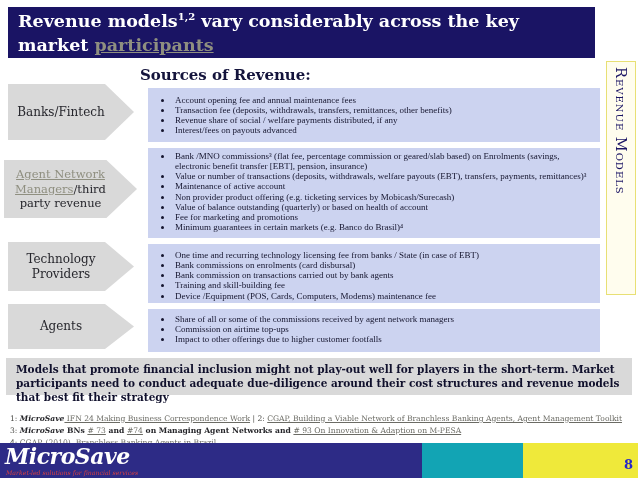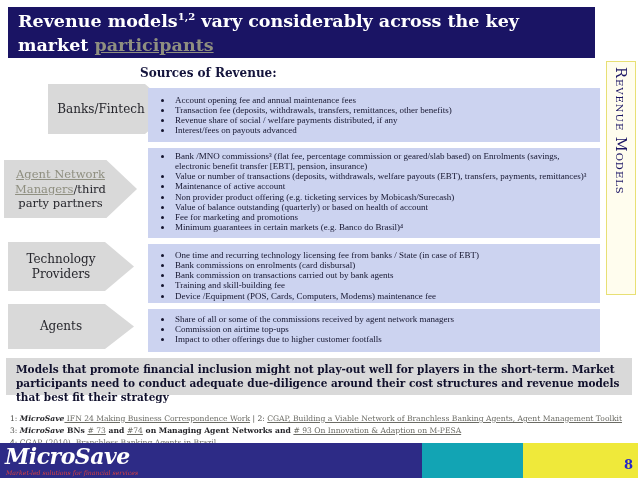--- a/index.html
+++ b/index.html
@@ -14,29 +14,29 @@
   .glink{color:var(--link-gray);text-decoration:underline;}
 
   
   .side-label{position:absolute;left:606px;top:61px;width:30px;height:234px;
     background:var(--side-bg);border:1px solid var(--side-border);box-sizing:border-box;
     display:flex;justify-content:center;}
   .side-label span{writing-mode:vertical-rl;font-variant:small-caps;font-size:14.5px;
     letter-spacing:1px;color:var(--title-bar);padding-top:5px;white-space:nowrap;}
 
   .sources-header{position:absolute;left:140px;top:66px;font-weight:bold;
-    font-size:12px;color:#14143c;}
+    font-size:15px;color:#14143c;}
 
   
   .arrow{position:absolute;background:var(--arrow-fill);
     clip-path:polygon(0 0,77% 0,100% 50%,77% 100%,0 100%);
     display:flex;align-items:center;justify-content:center;text-align:center;
     font-size:12px;color:#26262c;padding:2px 28px 2px 8px;box-sizing:border-box;
     line-height:1.25;}
-  .a0{left:8px;top:84px;width:126px;height:50px;margin-left:40px;}
+  .a0{left:8px;top:84px;width:126px;height:56px;}
   .a1{left:4px;top:160px;width:133px;height:58px;font-size:11.5px;}
   .a2{left:8px;top:242px;width:126px;height:49px;}
   .a3{left:8px;top:304px;width:126px;height:45px;}
 
   
   .bbox{position:absolute;left:148px;width:452px;background:var(--bullet-box);
     box-sizing:border-box;padding:3px 6px 2px 2px;overflow:hidden;}
   .bbox ul{margin:0;padding-left:23px;list-style-type:disc;font-size:9px;
     line-height:1.13;color:#15152e;}
   .bbox li{margin:0;padding-left:2px;font-family:Liberation Serif, serif;}
@@ -94,21 +94,21 @@
     <ul>
         <li>Account opening fee and annual maintenance fees</li>
         <li>Transaction fee (deposits, withdrawals, transfers,  remittances, other benefits)</li>
         <li>Revenue share of social / welfare payments distributed, if any</li>
         <li>Interest/fees on payouts advanced</li>
       </ul>
   </div>
 
   <div class="arrow a1">
     <div>
-      <span class="glink">Agent Network Managers</span><span>/third party partners</span>
+      <span class="glink">Agent Network Managers</span><span>/third party revenue</span>
     </div>
   </div>
   <div class="bbox b1">
     <ul>
         <li>Bank /MNO commissions³ (flat fee, percentage commission or geared/slab based) on Enrolments (savings, electronic benefit transfer [EBT], pension, insurance)</li>
         <li>Value or number of transactions (deposits, withdrawals, welfare payouts (EBT), transfers, payments, remittances)³</li>
         <li>Maintenance of active account</li>
         <li>Non provider product offering (e.g. ticketing services by Mobicash/Surecash)</li>
         <li>Value of balance outstanding (quarterly) or based on health of account</li>
         <li>Fee for marketing and promotions</li>

